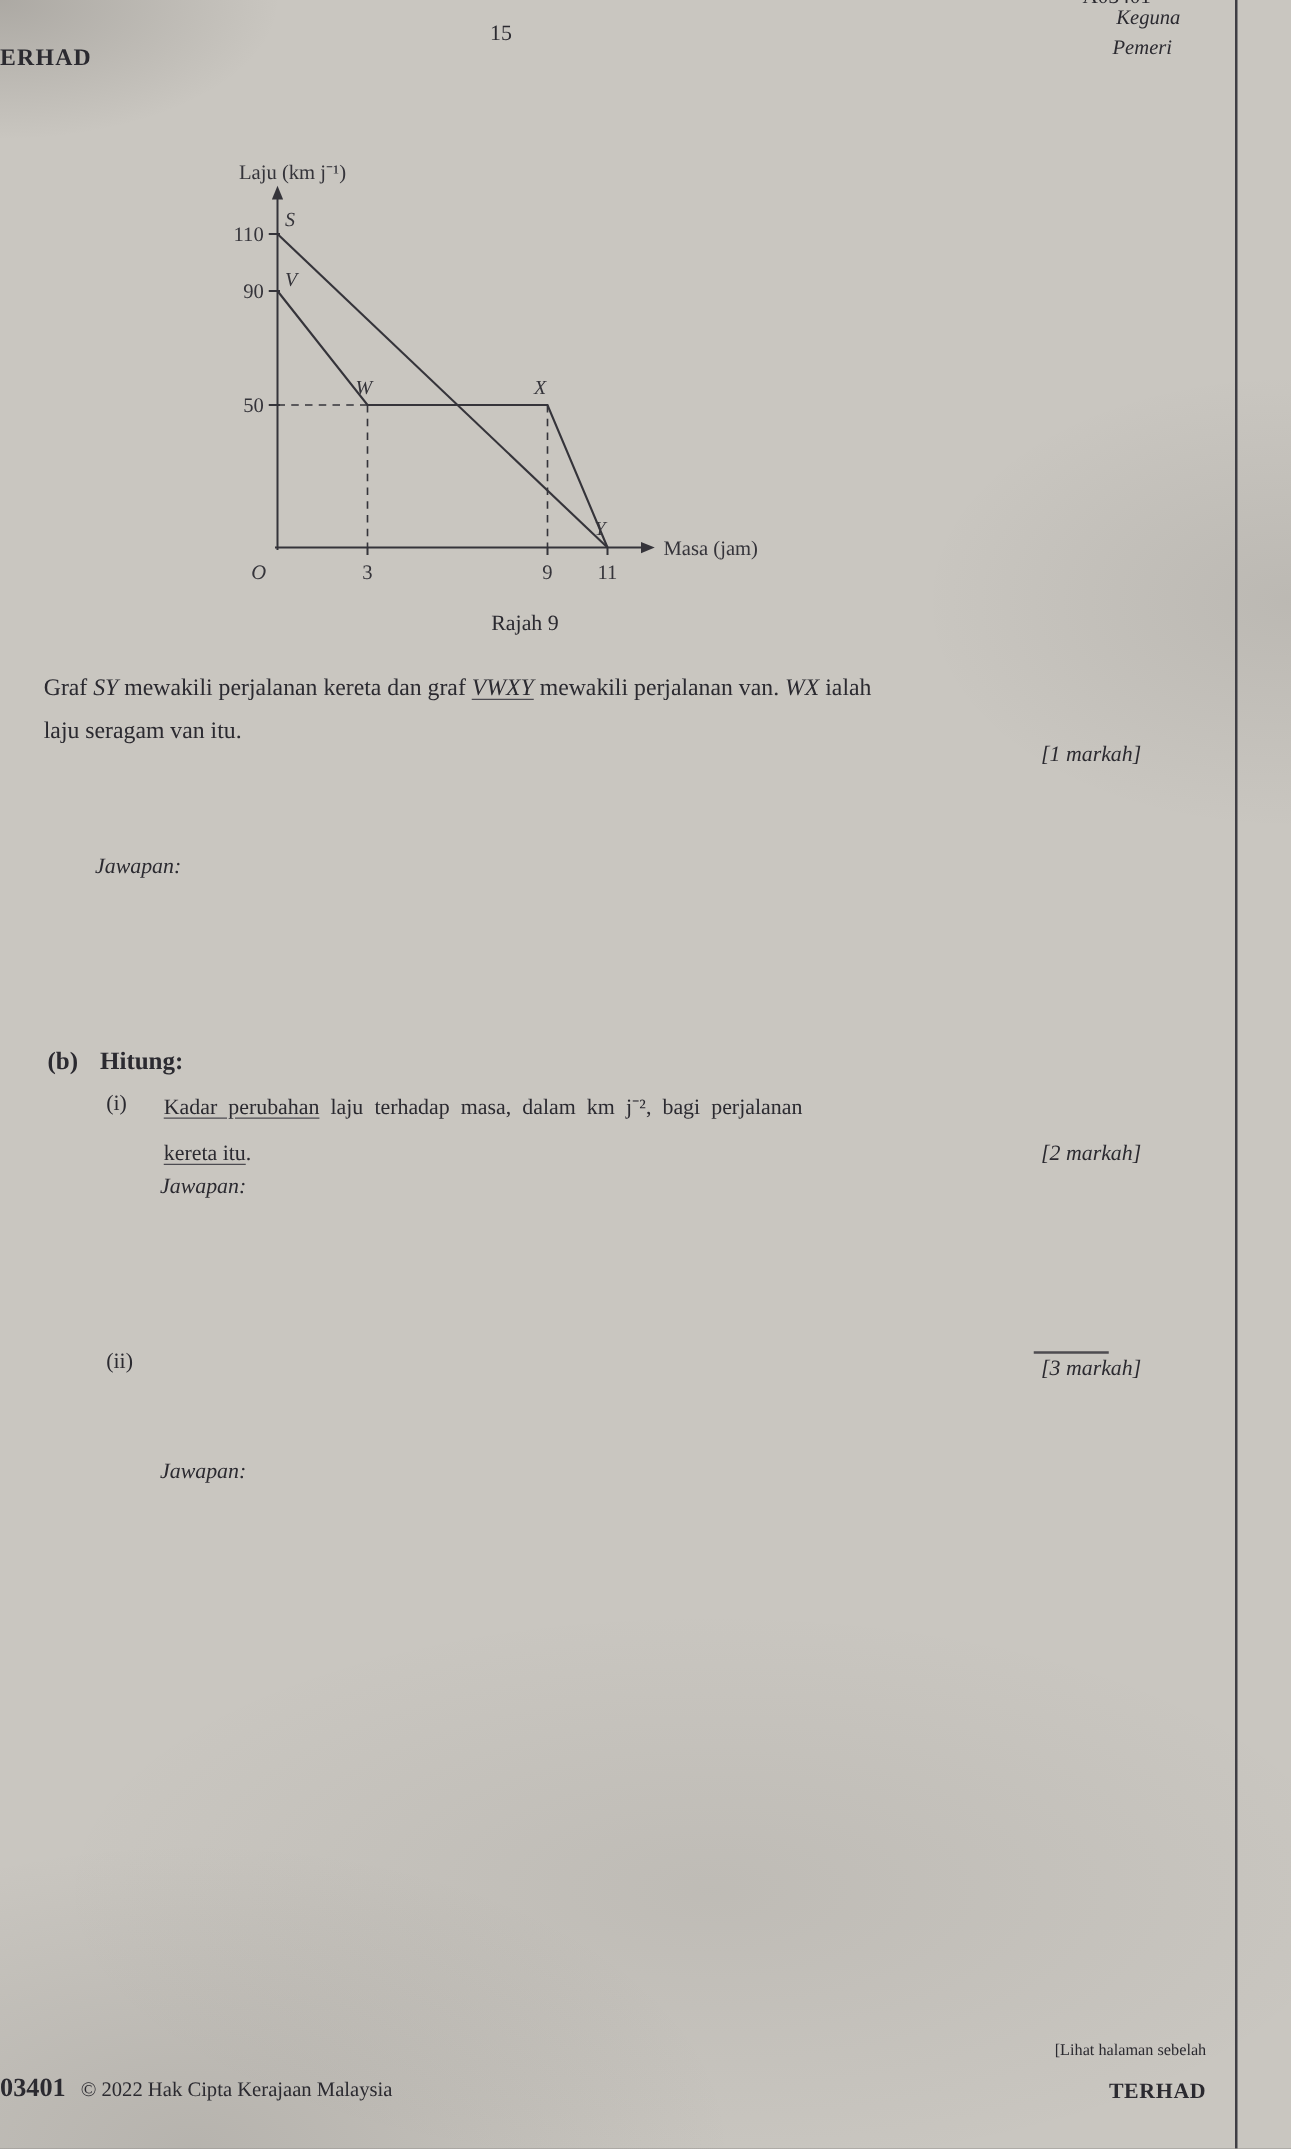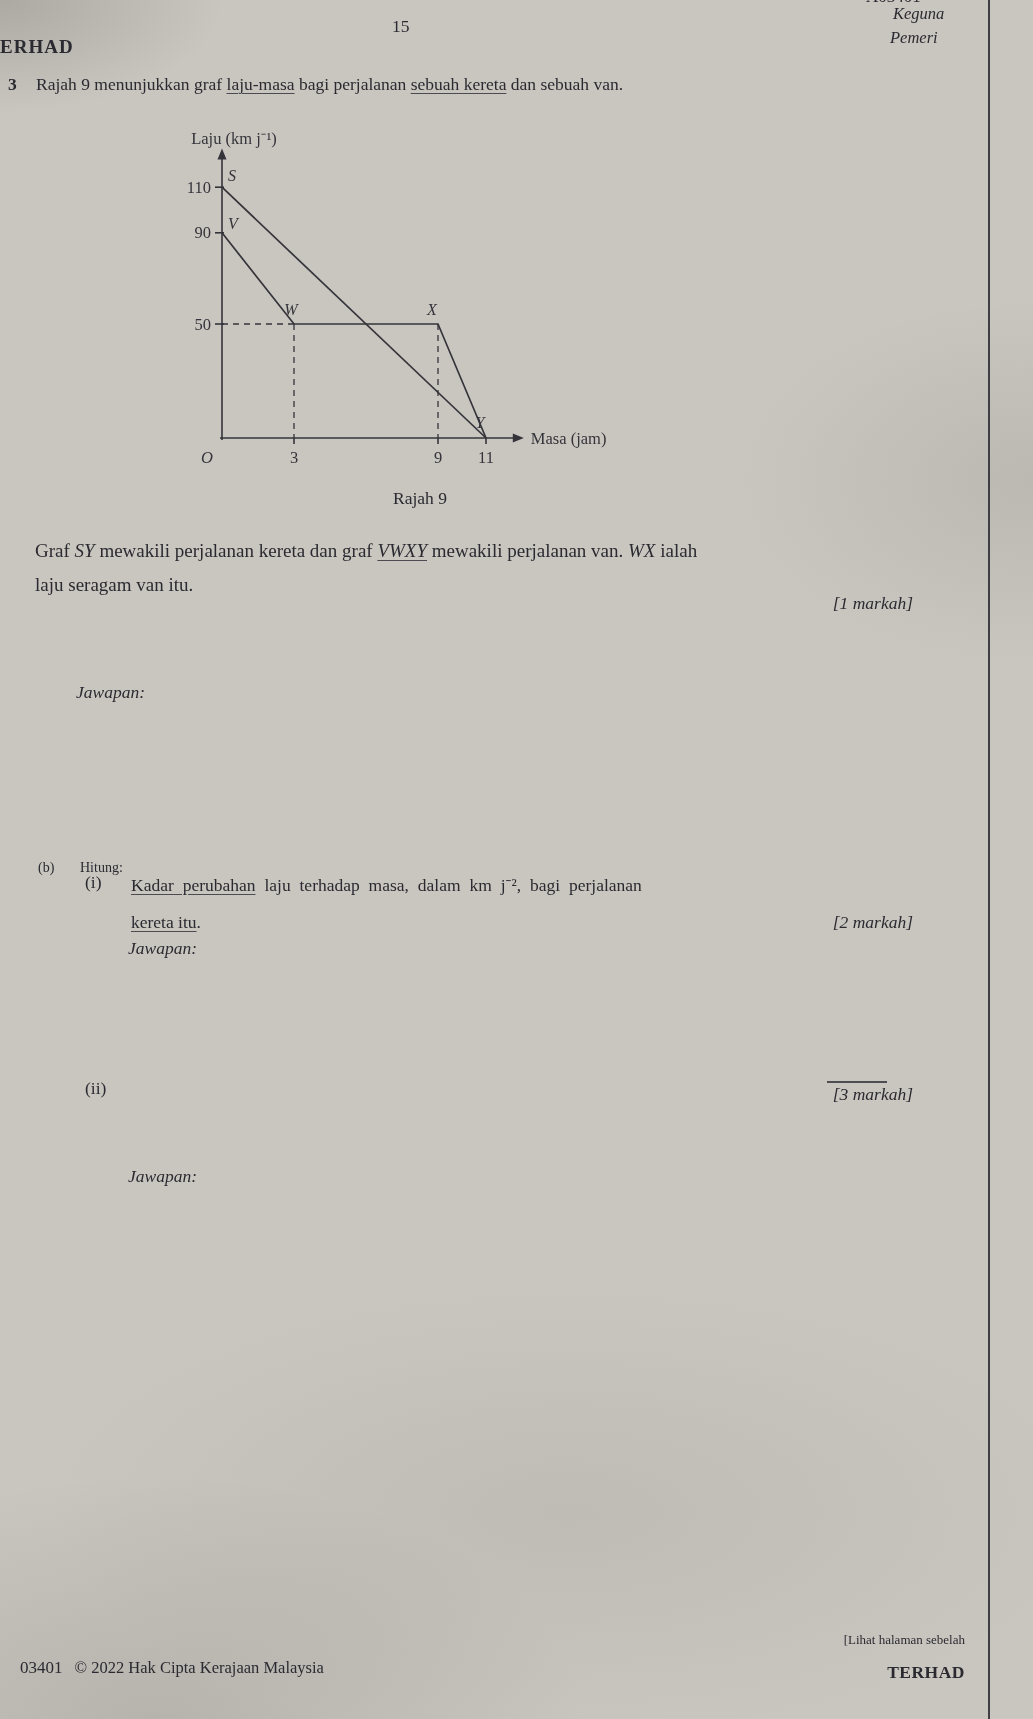--- a/index.html
+++ b/index.html
@@ -30,51 +30,48 @@
   svg .tick { font-size:16.5px; }
   svg .axis-title { font-size:16.5px; }
   svg .plabel { font-size:16px; font-style:italic; }
   .fig-caption { top:488px; left:340px; width:160px; text-align:center; font-size:17.5px; }
   .desc { top:534px; left:35px; width:878px; font-size:19px; line-height:34px; }
   .marks-row-a { top:593px; left:35px; width:878px; text-align:right; font-size:17.5px; }
   .part-a { top:620px; left:38px; width:875px; font-size:17.5px; }
   .part-label { display:inline-block; width:42px; }
   .jawapan { font-size:17.5px; font-style:italic; }
   .jaw-a { top:682px; left:76px; }
-  .part-b-head { top:860px; left:38px; font-size:14px; }
+  .part-b-head { top:838px; left:38px; font-size:20px;font-weight:bold; }
   .part-bi { top:872px; left:85px; width:828px; font-size:17.5px; display:grid; grid-template-columns:46px 1fr; }
   .bi-line1 { word-spacing:4.5px; }
   .bi-line2 { display:flex; justify-content:space-between; margin-top:16px; }
   .jaw-bi { top:938px; left:128px; }
   .part-bii { top:1078px; left:85px; width:828px; font-size:17.5px; display:grid; grid-template-columns:52px 1fr; }
   .bii-marks-row { text-align:right; margin-top:6px; }
   .marks3 { position:relative; }
   .marks3::before { content:""; position:absolute; top:-3px; left:-6px; width:60px; height:1.5px; background:rgba(55,54,60,.85); }
   .jaw-bii { top:1166px; left:128px; }
   .foot-cont { top:1632px; right:68px; font-size:13px;margin-left:25px; }
   .foot-code-line { top:1658px; left:0; font-size:16.5px; }
-  .foot-code { font-weight:normal; font-size:17px;margin-left:20px; }
+  .foot-code { font-weight:bold; font-size:21px; }
   .foot-copy { margin-left:12px; }
   .foot-terhad { top:1662px; right:68px; font-size:17.5px; font-weight:bold; letter-spacing:.5px; }
 </style>
 </head>
 <body>
 
 <div class="page">
 
   <div class="abs page-number">15</div>
   <div class="abs terhad-top">ERHAD</div>
   <div class="abs corner-code">A03401</div>
   <div class="abs corner-l1">Keguna</div>
   <div class="abs corner-l2">Pemeri</div>
   <div class="abs right-border"></div>
 
-  <div class="abs q-line">
-    <span class="q-num">3</span><span>Rajah 9 menunjukkan graf </span><span class="u">laju-masa</span><span> bagi perjalanan </span><span class="u">sebuah kereta</span><span> dan sebuah van.</span>
-  </div>
 
   <figure class="abs graph-fig">
     <svg id="graph-svg" viewBox="0 0 495 352" width="495" height="352">
         <line x1="64" y1="314" x2="64" y2="31.560000000000002" stroke="#35343a" stroke-width="1.6"></line>
         <polygon points="64,22.560000000000002 59.5,33.56 68.5,33.56" fill="#35343a"></polygon>
         <line x1="62" y1="312" x2="356.79999999999995" y2="312" stroke="#35343a" stroke-width="1.6"></line>
         <polygon points="365.79999999999995,312 354.79999999999995,307.5 354.79999999999995,316.5" fill="#35343a"></polygon>
         <line x1="57" y1="198" x2="66" y2="198" stroke="#35343a" stroke-width="1.6"></line>
         <text x="53" y="203.5" text-anchor="end" class="tick">50</text>
         <line x1="57" y1="106.80000000000001" x2="66" y2="106.80000000000001" stroke="#35343a" stroke-width="1.6"></line>

